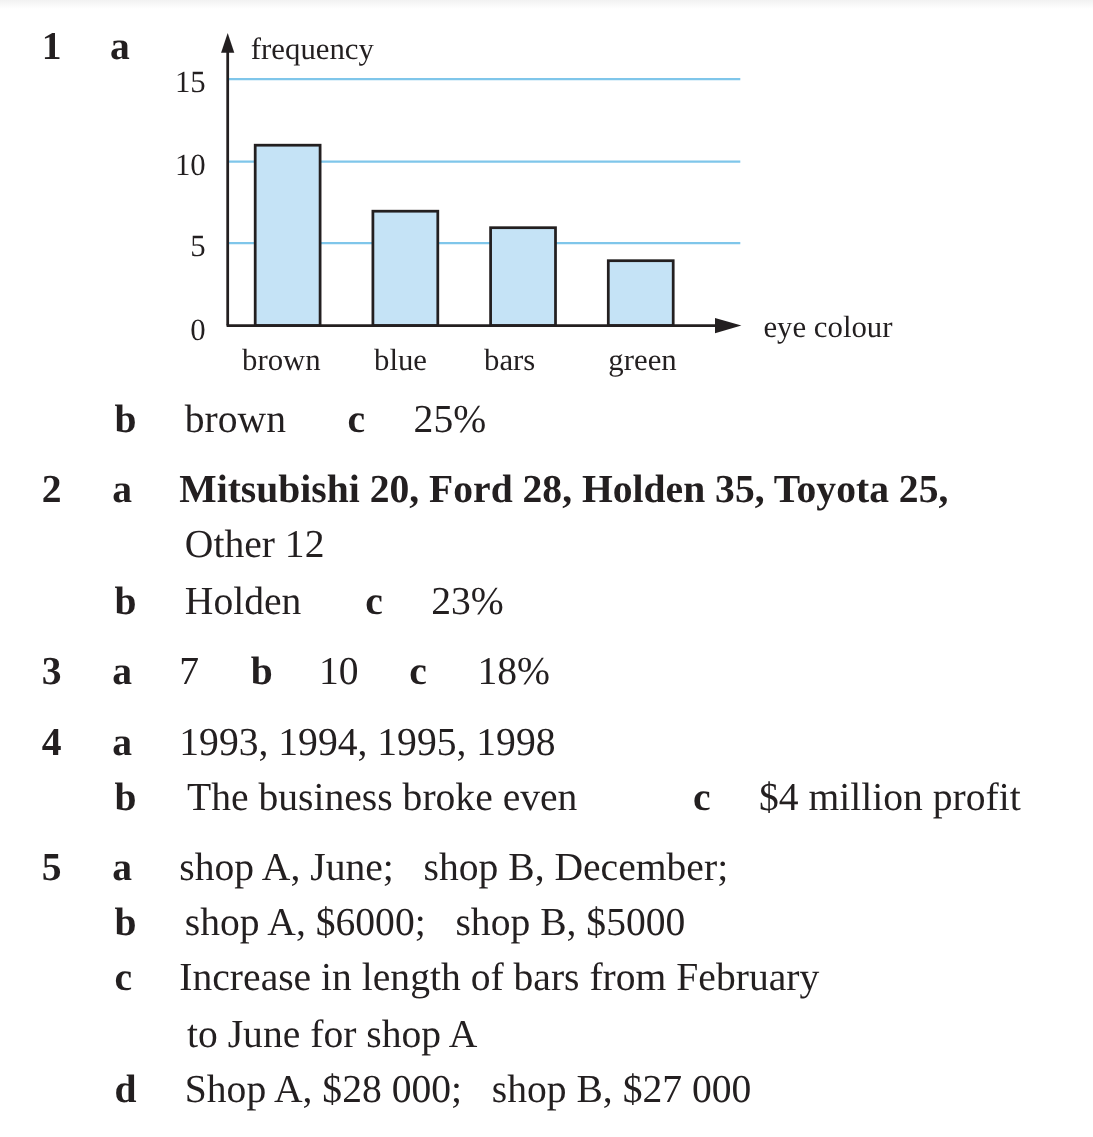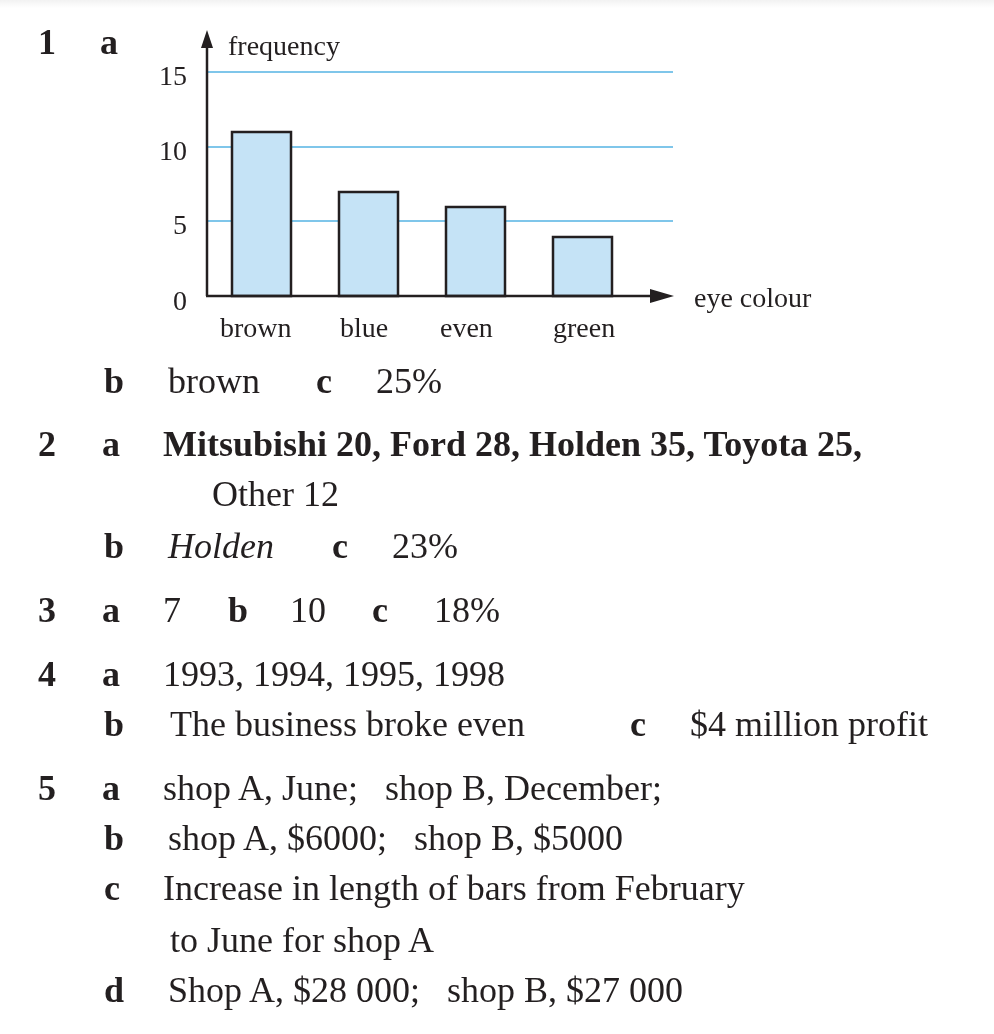--- a/index.html
+++ b/index.html
@@ -37,35 +37,35 @@
   <polygon points="674,296 650,289 650,303" fill="#231f20"></polygon>
 </svg>
 
 <div class="t chart-text" style="left:228px;top:26px;">frequency</div>
 <div class="t chart-text" style="left:159px;top:56px;">15</div>
 <div class="t chart-text" style="left:159px;top:131px;">10</div>
 <div class="t chart-text" style="left:173px;top:205px;">5</div>
 <div class="t chart-text" style="left:173px;top:281px;">0</div>
 <div class="t chart-text" style="left:220px;top:308px;">brown</div>
 <div class="t chart-text" style="left:340px;top:308px;">blue</div>
-<div class="t chart-text" style="left:440px;top:308px;">even</div>
+<div class="t chart-text" style="left:440px;top:308px;">bars</div>
 <div class="t chart-text" style="left:553px;top:308px;">green</div>
 <div class="t chart-text" style="left:694px;top:278px;">eye colour</div>
 
 <div class="t b" style="left:104px;top:361px;">b</div>
 <div class="t" style="left:168px;top:361px;">brown</div>
 <div class="t b" style="left:316px;top:361px;">c</div>
 <div class="t" style="left:376px;top:361px;">25%</div>
 
 <div class="t b" style="left:38px;top:424px;">2</div>
 <div class="t b" style="left:102px;top:424px;">a</div>
 <div class="t" style="left:163px;top:424px;font-weight:bold;">Mitsubishi 20, Ford 28, Holden 35, Toyota 25,</div>
-<div class="t" style="left:168px;top:474px;margin-left:44px;">Other 12</div>
+<div class="t" style="left:168px;top:474px;">Other 12</div>
 <div class="t b" style="left:104px;top:526px;">b</div>
-<div class="t" style="left:168px;top:526px;font-style:italic;">Holden</div>
+<div class="t" style="left:168px;top:526px;">Holden</div>
 <div class="t b" style="left:332px;top:526px;">c</div>
 <div class="t" style="left:392px;top:526px;font-family:Liberation Serif, serif;">23%</div>
 
 <div class="t b" style="left:38px;top:590px;">3</div>
 <div class="t b" style="left:102px;top:590px;">a</div>
 <div class="t" style="left:163px;top:590px;">7</div>
 <div class="t b" style="left:228px;top:590px;">b</div>
 <div class="t" style="left:290px;top:590px;">10</div>
 <div class="t b" style="left:372px;top:590px;">c</div>
 <div class="t" style="left:434px;top:590px;">18%</div>

